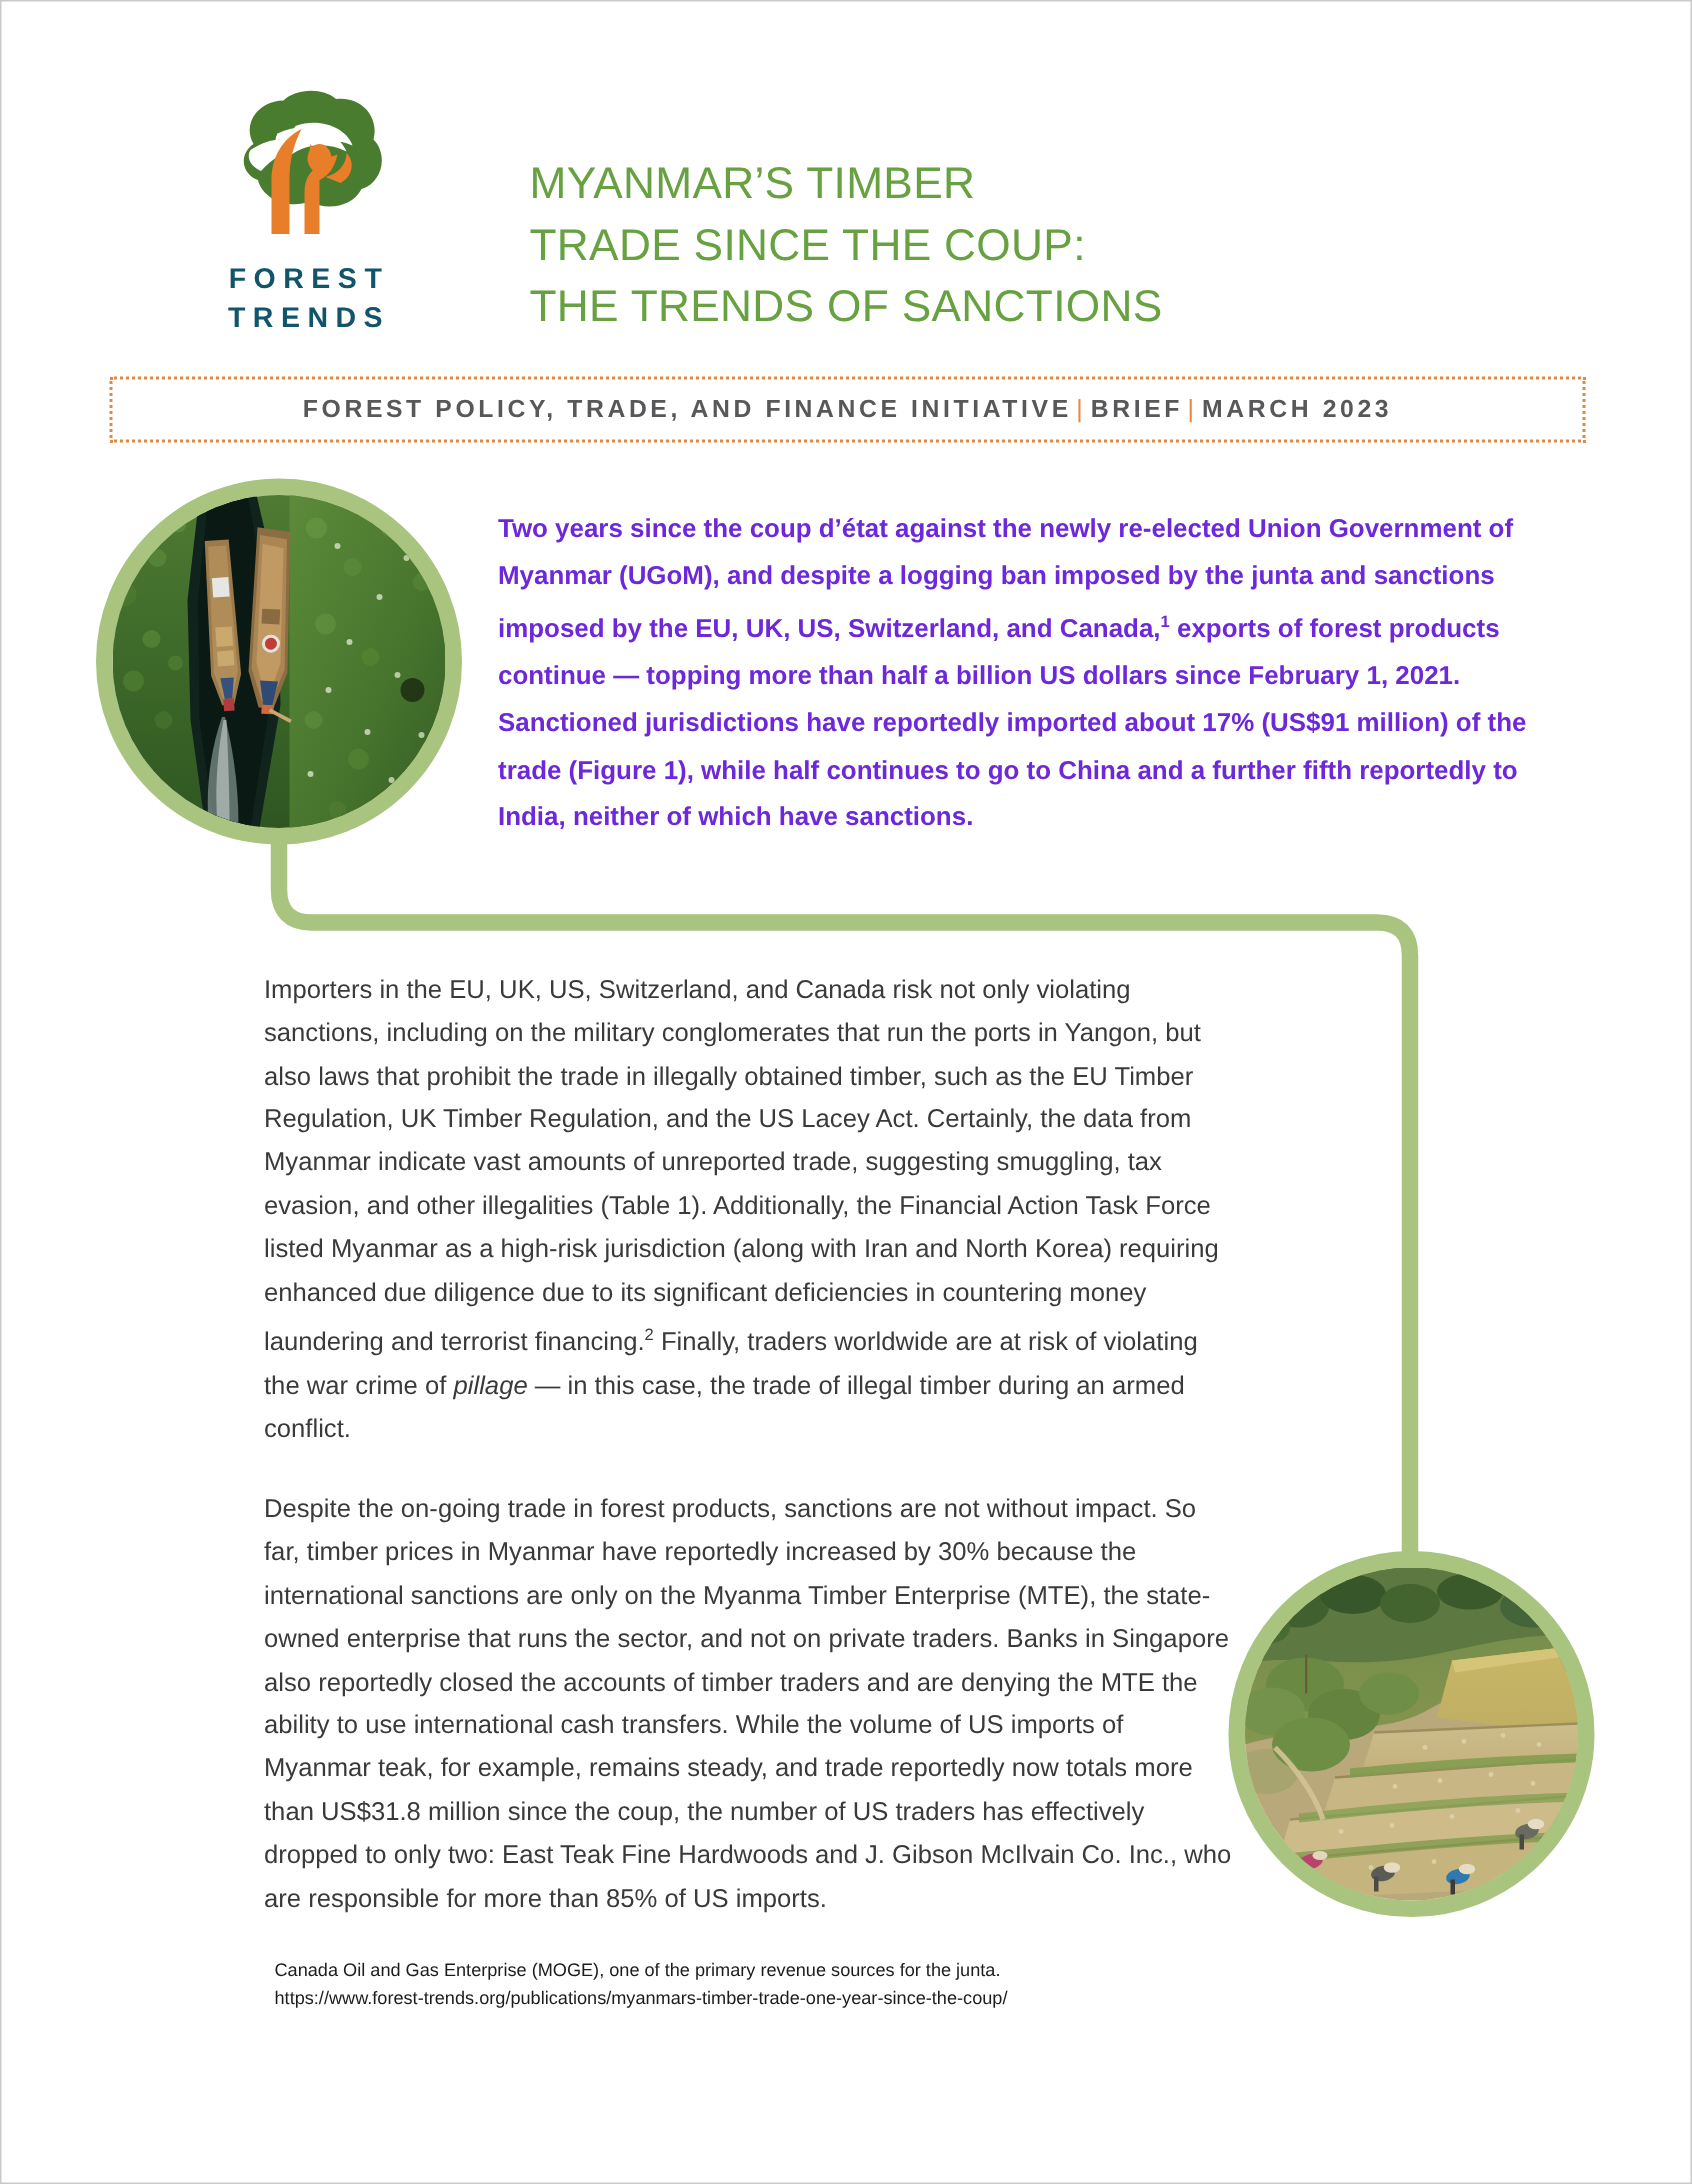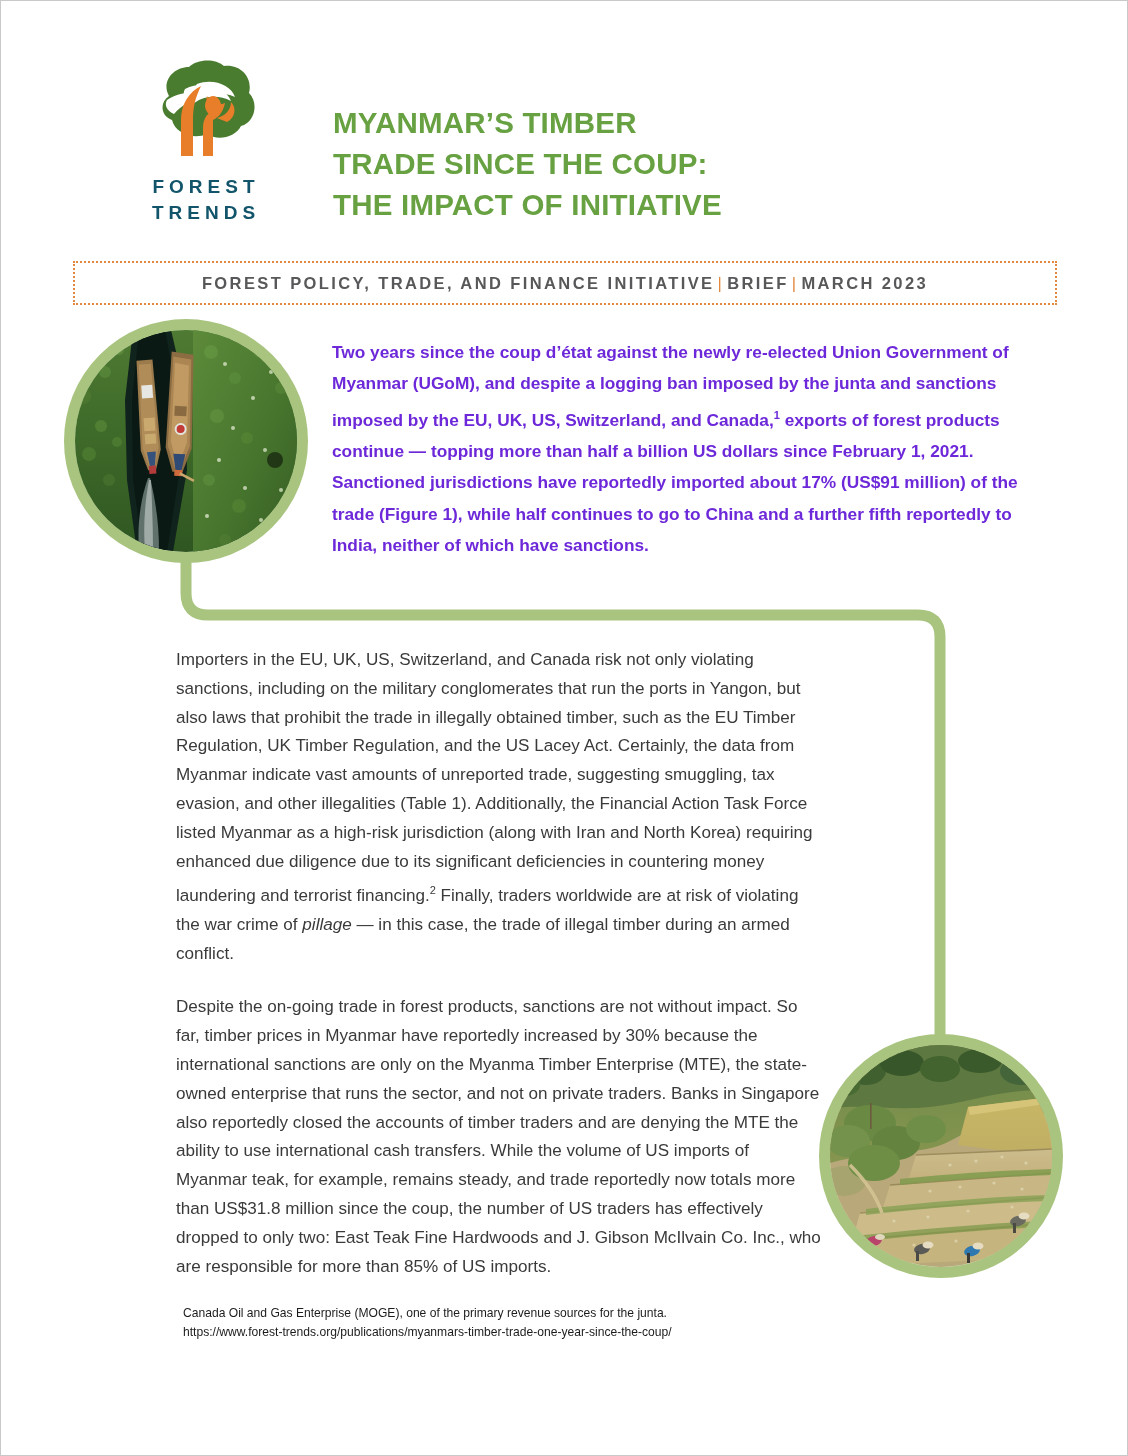--- a/index.html
+++ b/index.html
@@ -54,37 +54,37 @@
     font-weight: bold;
     font-size: 19px;
     letter-spacing: 5.0px;
     line-height: 26px;
     font-family: "Liberation Sans", sans-serif;
   }
   #logo-wordmark .wm-line { display: block; }
 
   #doc-title {
     position: absolute;
-    left: 332px;
+    left: 352px;
     top: 101px;
     width: 700px;
     color: #67a141;
-    font-weight: bold;
+    font-weight: normal;
     font-size: 29.5px;
     line-height: 41px;
     letter-spacing: 0.2px;
     font-family: "Liberation Sans", sans-serif;
   }
   #doc-title .tline { display: block; white-space: nowrap; }
 
   
   #subtitle-bar {
     position: absolute;
     left: 72px;
-    top: 260px;
+    top: 250px;
     width: 984px;
     height: 44px;
     border: 2px dotted #e2883f;
     display: flex;
     align-items: center;
     justify-content: center;
   }
   #subtitle-text {
     color: #58585a;
     font-size: 16.5px;
@@ -214,21 +214,21 @@
       </svg>
       <div id="logo-wordmark">
         <span class="wm-line">FOREST</span>
         <span class="wm-line">TRENDS</span>
       </div>
     </div>
 
     <h1 id="doc-title">
       <span class="tline">MYANMAR’S TIMBER</span>
       <span class="tline">TRADE SINCE THE COUP:</span>
-      <span class="tline">THE IMPACT OF INITIATIVE</span>
+      <span class="tline">THE TRENDS OF SANCTIONS</span>
     </h1>
   </div>
 
   <div id="subtitle-bar">
     <div id="subtitle-text">
       <span>FOREST POLICY, TRADE, AND FINANCE INITIATIVE</span><span class="sep">|</span><span>BRIEF</span><span class="sep">|</span><span>MARCH 2023</span>
     </div>
   </div>
 
   <div id="photo-boats" class="photo-circle">

